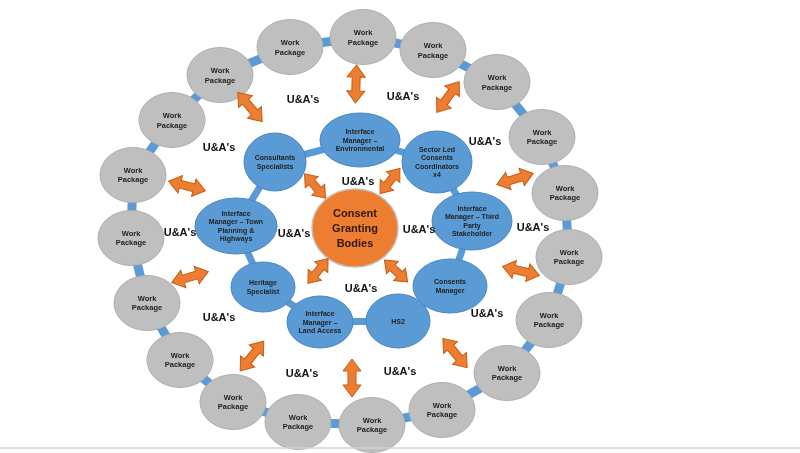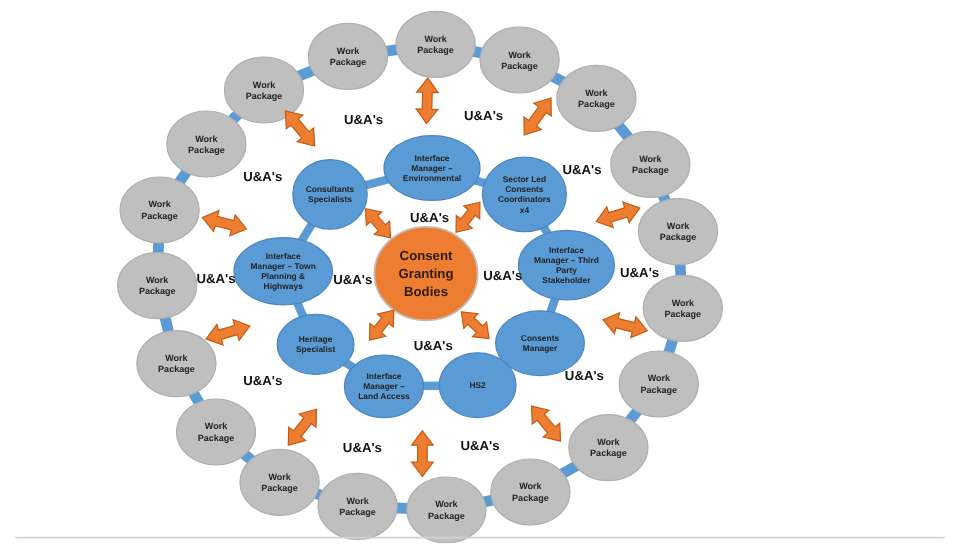--- a/index.html
+++ b/index.html
@@ -1,17 +1,17 @@
 <!DOCTYPE html>
 <html><head>
 <meta charset="utf-8">
 <style>
   html,body{margin:0;padding:0;background:#ffffff;}
   .stage{position:relative;width:800px;height:453px;background:#ffffff;overflow:hidden;
-         font-family:"Liberation Sans",sans-serif;border-radius:29px;}
+         font-family:"Liberation Sans",sans-serif;}
   svg text{font-family:"Liberation Sans",sans-serif;font-weight:bold;}
 </style>
 </head>
 <body>
 
 <div class="stage">
   <svg id="diagram-svg" width="800" height="453" viewBox="0 0 800 453" xmlns="http://www.w3.org/2000/svg">
       <polygon points="363,37 433,50 497,82 542,137 565,193 569,257 549,320 507,373 442,410 372,425 298,422 233,402 180,360 147,303 131,238 133,175 172,120 220,75 290,47" fill="none" stroke="#5B9BD5" stroke-width="9"></polygon>
       <polygon points="360,140 437,162 472,221 450,286 398,321 320,322 263,287 236,226 275,162" fill="none" stroke="#5B9BD5" stroke-width="7"></polygon>
       <ellipse cx="363" cy="37" rx="33" ry="27.5" fill="#BFBFBF" stroke="#AEAEAE" stroke-width="1"></ellipse>

